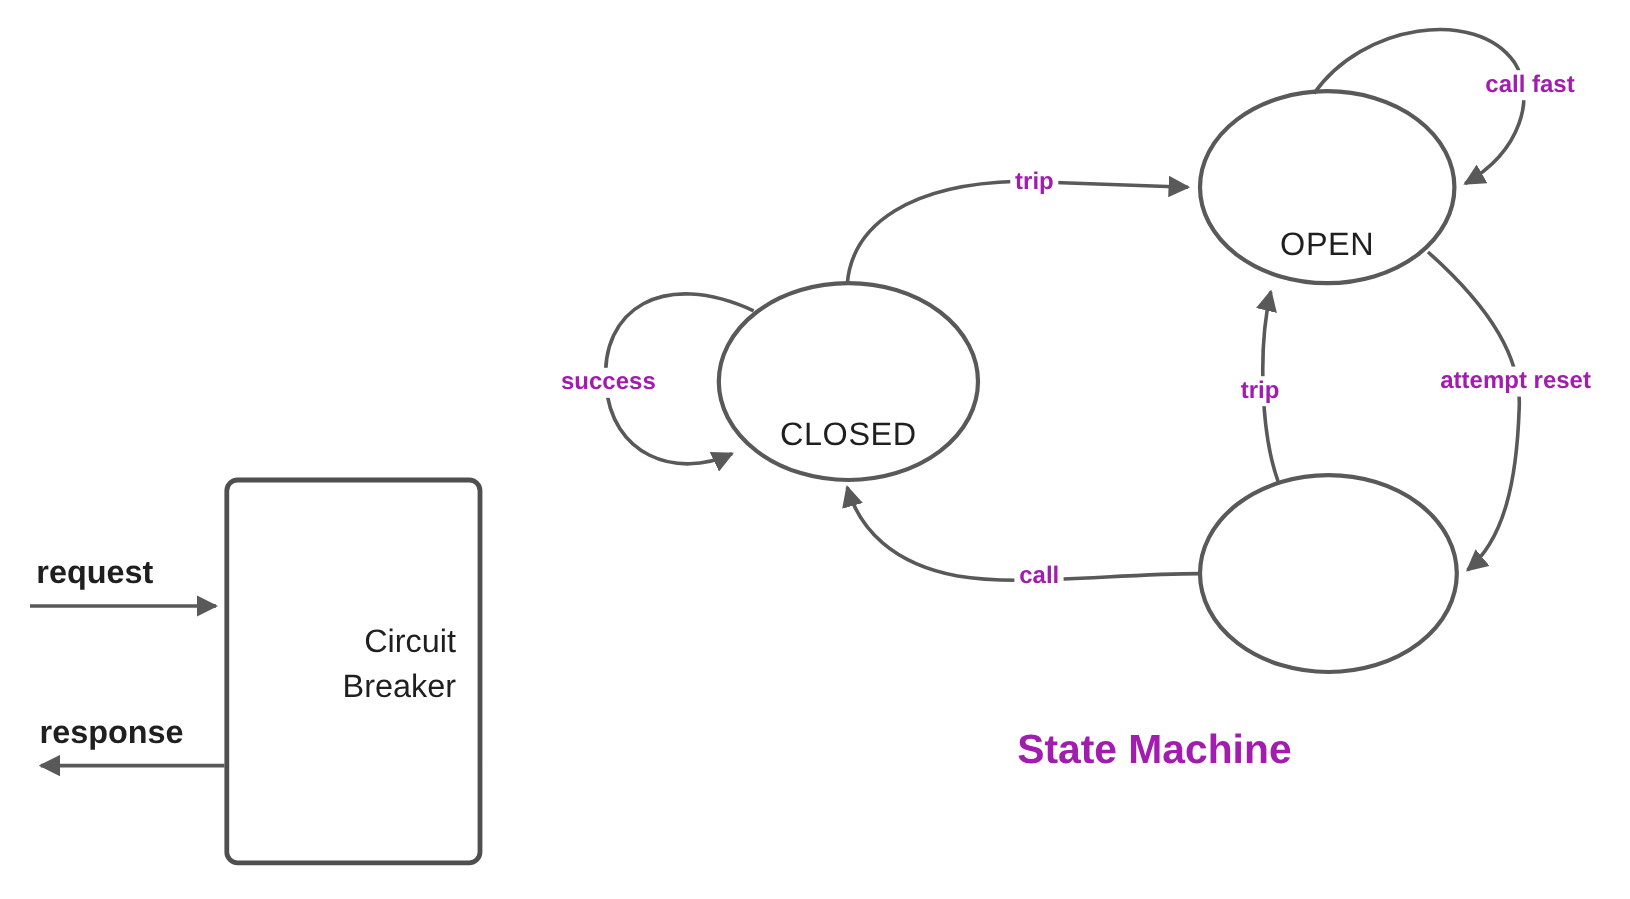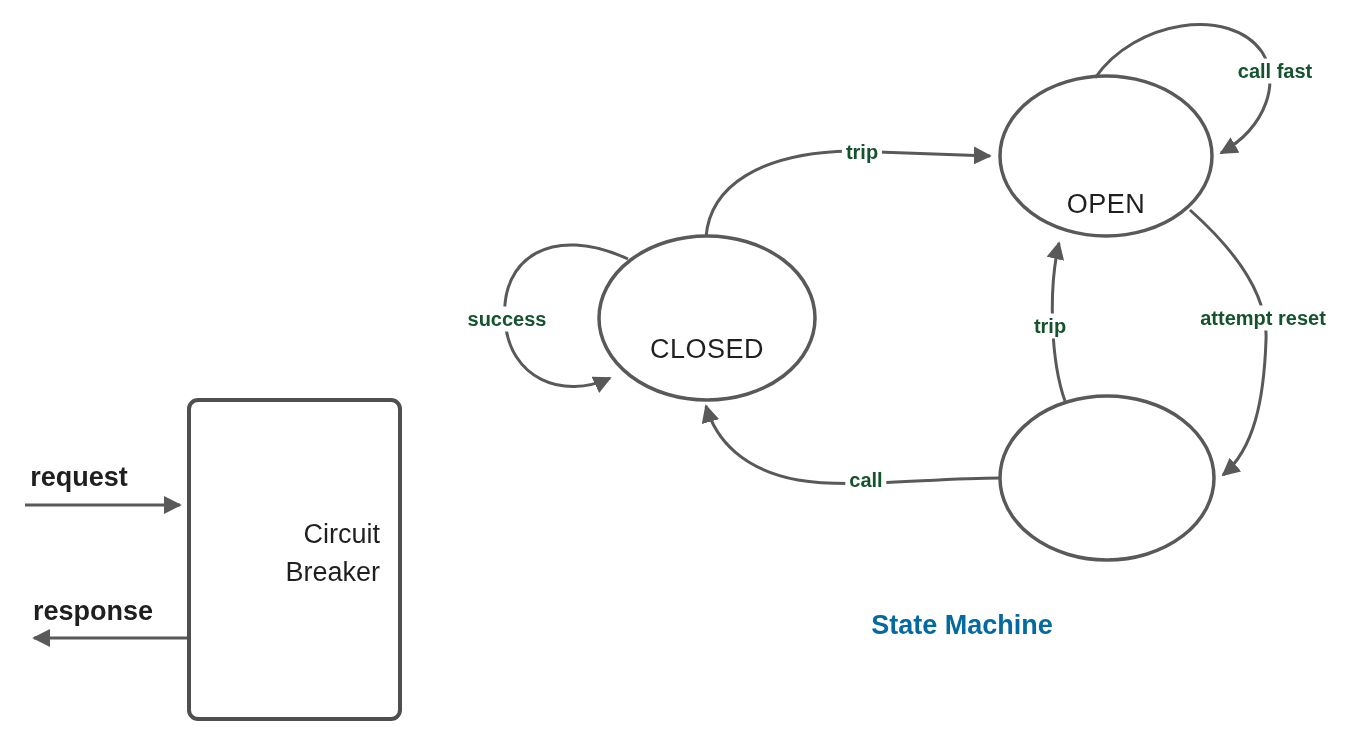--- a/index.html
+++ b/index.html
@@ -20,40 +20,40 @@
   }
   .state-label{
     font-size:27px;
     font-weight:400;
     letter-spacing:0.5px;
     margin-top:48px;
   }
   .edge-label{
     font-size:20px;
     font-weight:700;
-    color:#14532d;
+    color:#a21caf;
     background:#ffffff;
     padding:1px 4px;
   }
   .io-label{
     font-size:27px;
     font-weight:700;
   }
   .box-label{
     font-size:27px;
     font-weight:400;
     white-space:normal;
     width:170px;
     text-align:right;
     line-height:1.4;
   }
   .title-label{
-    font-size:27px;
+    font-size:34px;
     font-weight:700;
-    color:#0369a1;
+    color:#a21caf;
   }
 </style>
 </head>
 <body>
 
 <div class="stage">
 
   <svg class="canvas" width="1358" height="749" viewBox="0 0 1358 749">
     <defs>
       <marker id="arrow" viewBox="0 0 10 10" refX="9" refY="5" markerWidth="6" markerHeight="6" orient="auto">
@@ -79,21 +79,21 @@
 
     <path d="M 1065 401 C 1051 362 1048 290 1059 243" fill="none" stroke="#595959" stroke-width="3" marker-end="url(#arrow)"></path>
 
     <path d="M 1000 478 C 930 478 850 489 798 480 C 744 470 716 441 706 406" fill="none" stroke="#595959" stroke-width="3" marker-end="url(#arrow)"></path>
   </svg>
 
   <div class="lbl io-label" style="left:79px;top:477px;">request</div>
   <div class="lbl io-label" style="left:93px;top:611px;">response</div>
   <div class="lbl box-label" style="left:295px;top:554px;">Circuit Breaker</div>
 
-  <div class="lbl state-label" style="left:707px;top:301px;">CLOSED</div>
+  <div class="lbl state-label" style="left:707px;top:314px;">CLOSED</div>
   <div class="lbl state-label" style="left:1106px;top:156px;">OPEN</div>
 
   <div class="lbl edge-label" style="left:862px;top:152px;">trip</div>
   <div class="lbl edge-label" style="left:507px;top:319px;">success</div>
   <div class="lbl edge-label" style="left:1275px;top:71px;">call fast</div>
   <div class="lbl edge-label" style="left:1263px;top:318px;">attempt reset</div>
   <div class="lbl edge-label" style="left:1050px;top:326px;">trip</div>
   <div class="lbl edge-label" style="left:866px;top:480px;">call</div>
 
   <div class="lbl title-label" style="left:962px;top:625px;">State Machine</div>

